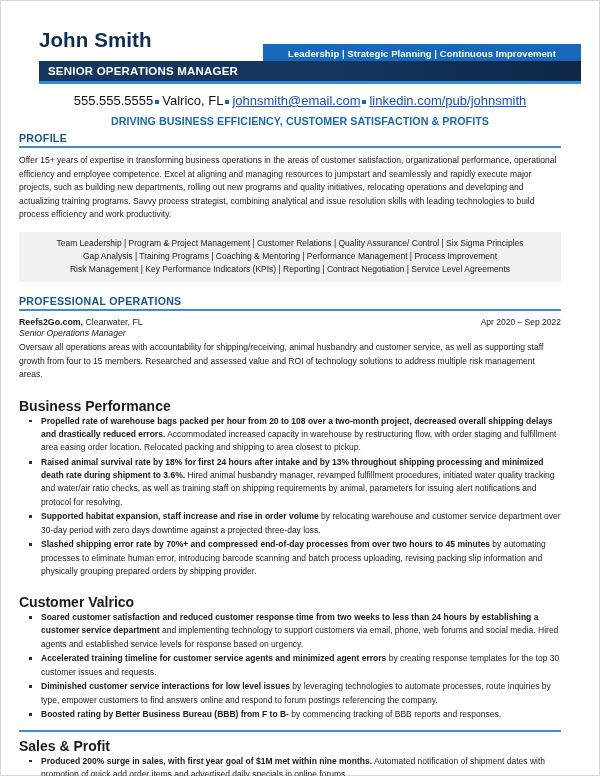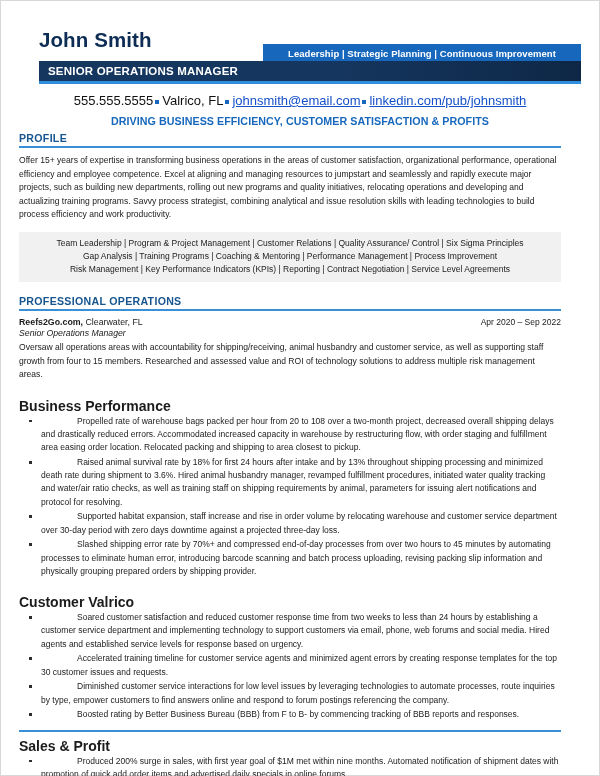--- a/index.html
+++ b/index.html
@@ -204,21 +204,21 @@
     color: #1b1b1b;
   }
   ul.bullets li .marker {
     position: absolute;
     left: 10px;
     top: 5px;
     width: 2.8px;
     height: 2.8px;
     background: #2e2e2e;
   }
-  ul.bullets li b { font-weight: normal; margin-left: 36px; }
+  ul.bullets li b { font-weight: bold; }
 
   .bottom-rule {
     position: absolute;
     left: 18px;
     top: 729px;
     width: 542px;
     height: 2px;
     background: #3b8fd4;
   }
 </style>

